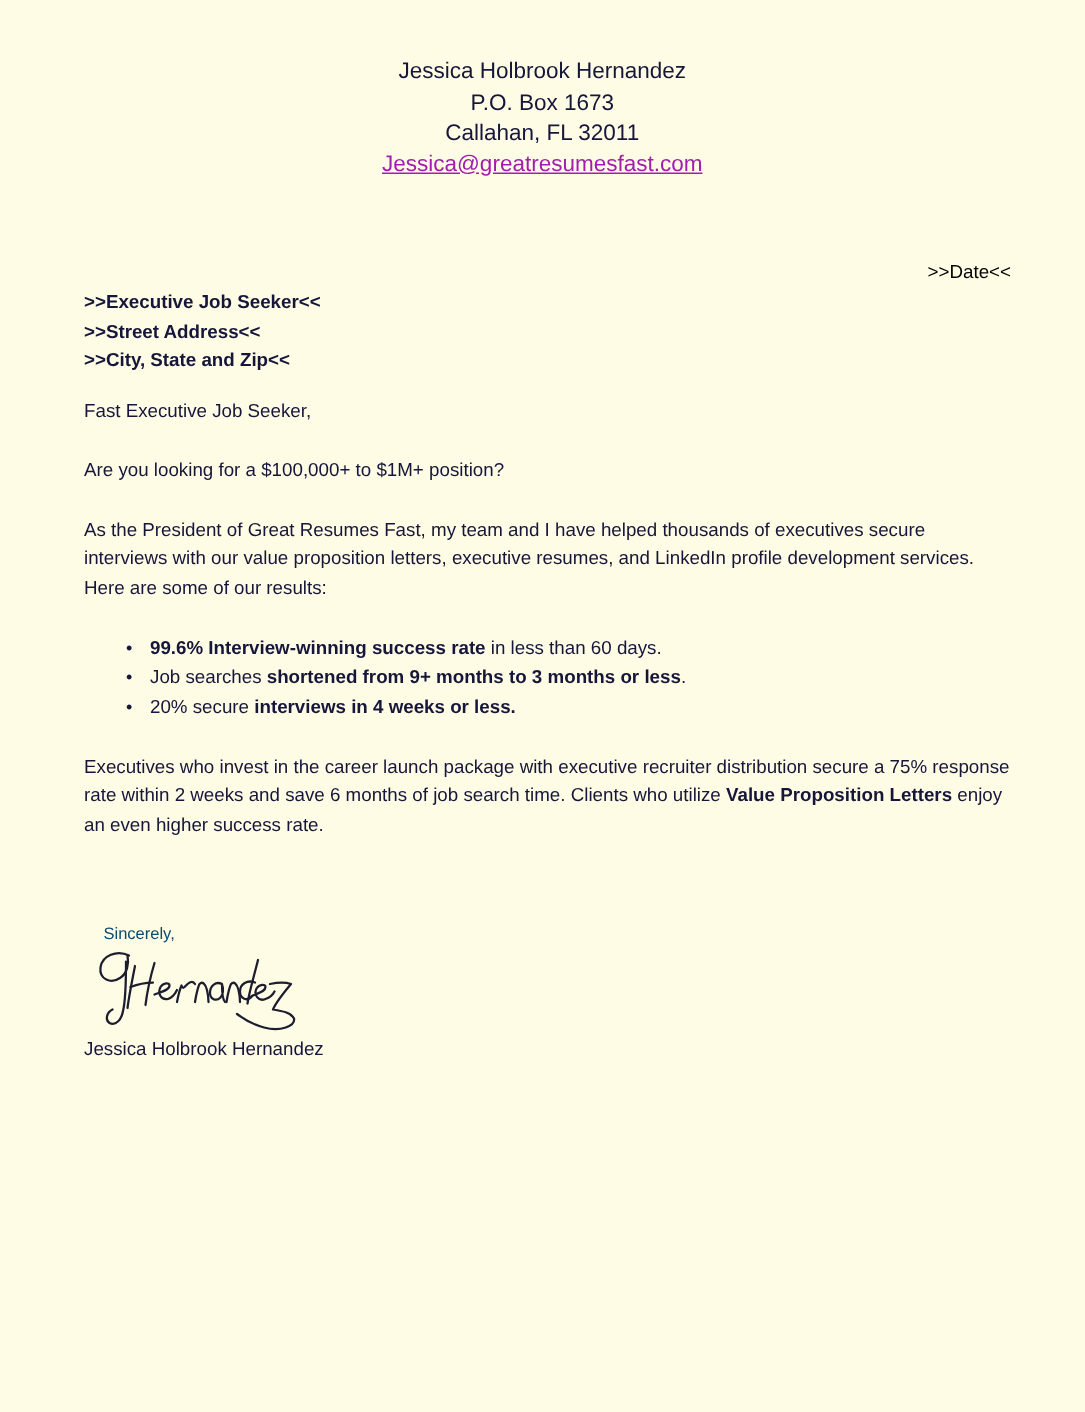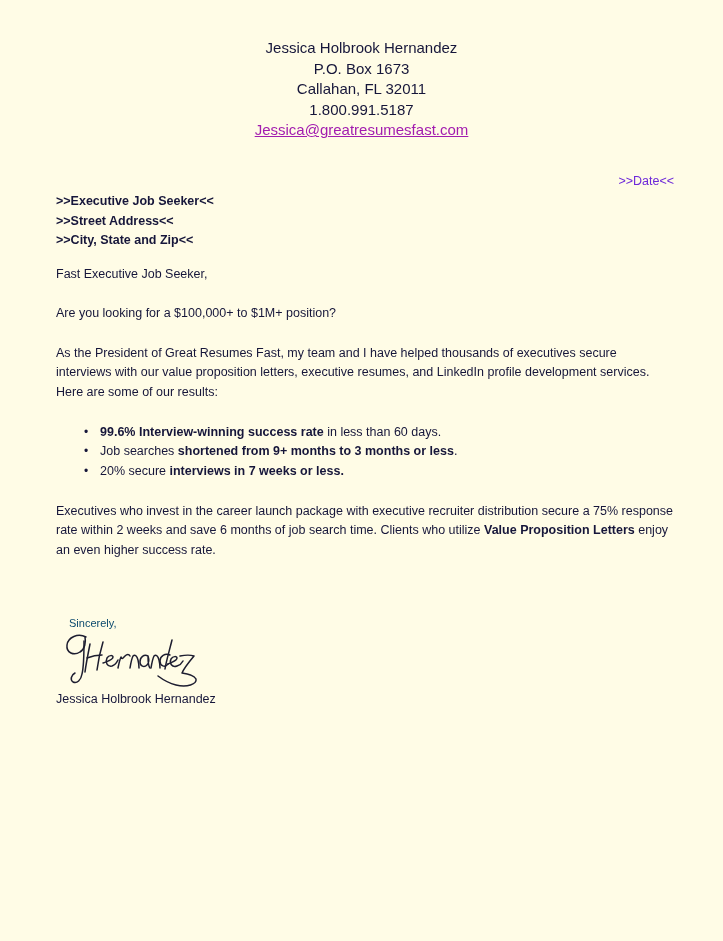--- a/index.html
+++ b/index.html
@@ -44,21 +44,21 @@
     cursor: pointer;
   }
 
   
   .date-line {
     position: absolute;
     right: 49px;
     top: 172px;
     font-size: 12.5px;
     line-height: 19.5px;
-    color: #6d28d9;
+    color: #000000;
   }
 
   
   .recipient {
     position: absolute;
     left: 56px;
     top: 192px;
     font-size: 12.5px;
     line-height: 19.6px;
     color: #16163a;
@@ -148,21 +148,20 @@
 </style>
 </head>
 <body>
 
 <div class="page">
 
   <div class="letterhead">
     <div class="lh-line">Jessica Holbrook Hernandez</div>
     <div class="lh-line">P.O. Box 1673</div>
     <div class="lh-line">Callahan, FL 32011</div>
-    <div class="lh-line">1.800.991.5187</div>
     <div><span class="lh-email">Jessica@greatresumesfast.com</span></div>
   </div>
 
   <div class="date-line">&gt;&gt;Date&lt;&lt;</div>
 
   <div class="recipient">
     <div>&gt;&gt;Executive Job Seeker&lt;&lt;</div>
     <div>&gt;&gt;Street Address&lt;&lt;</div>
     <div>&gt;&gt;City, State and Zip&lt;&lt;</div>
   </div>
@@ -176,21 +175,21 @@
     <div class="gap-sm"></div>
 
     <ul class="results">
       <li>
         <span class="bullet">•</span><span class="b">99.6% Interview-winning success rate</span><span> in less than 60 days.</span>
       </li>
       <li>
         <span class="bullet">•</span><span>Job searches </span><span class="b">shortened from 9+ months to 3 months or less</span><span>.</span>
       </li>
       <li>
-        <span class="bullet">•</span><span>20% secure </span><span class="b">interviews in 7 weeks or less.</span><span></span>
+        <span class="bullet">•</span><span>20% secure </span><span class="b">interviews in 4 weeks or less.</span><span></span>
       </li>
     </ul>
 
     <div class="gap-md"></div>
     <p class="para"><span>Executives who invest in the career launch package with executive recruiter distribution secure a 75% response rate within 2 weeks and save 6 months of job search time. Clients who utilize </span><span class="b">Value Proposition Letters</span><span> enjoy an even higher success rate.</span></p>
     <div class="gap-md"></div>
   </div>
 
   <div class="sign-block">Sincerely,</div>
 

